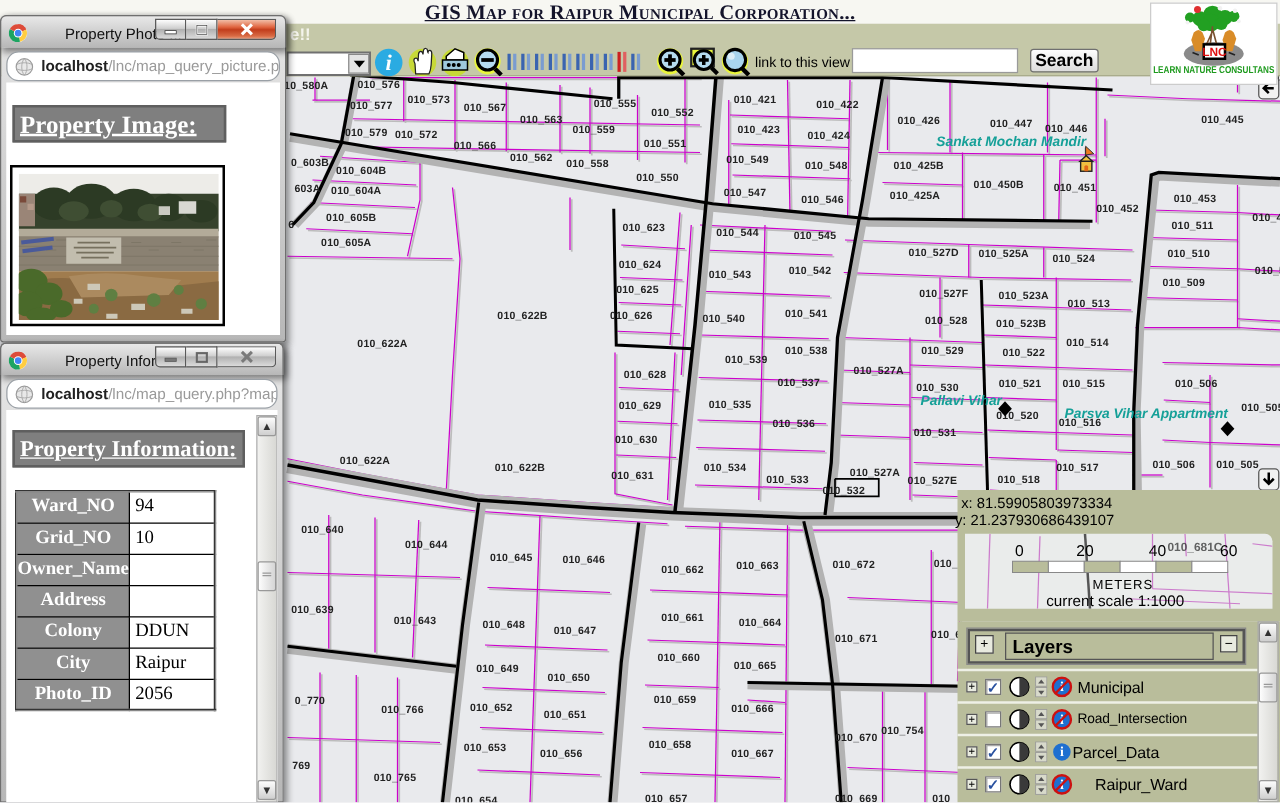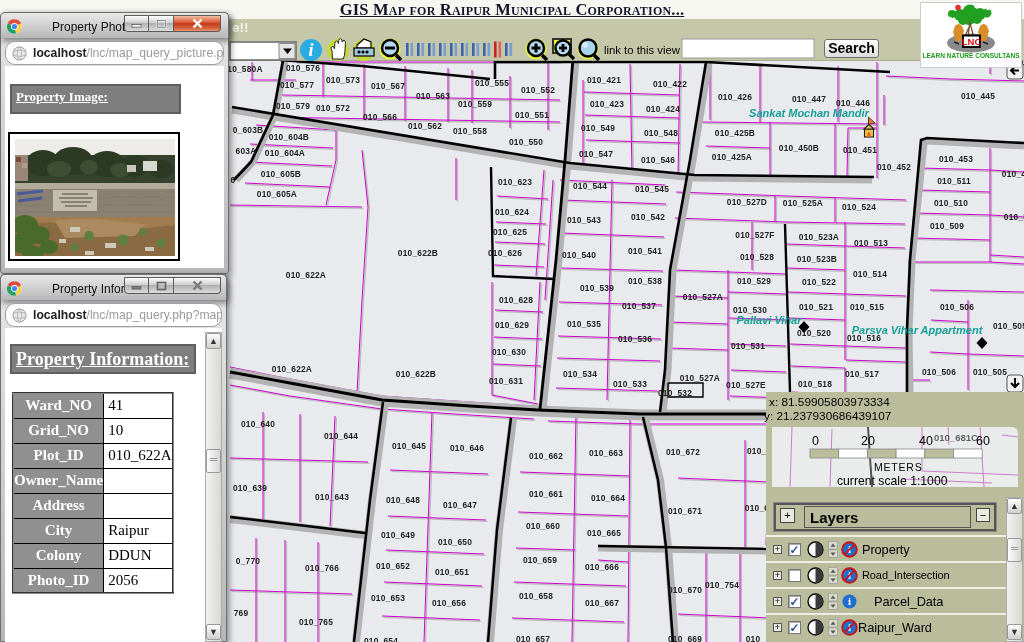--- a/index.html
+++ b/index.html
@@ -619,21 +619,21 @@
           <path d="M5 14.8 L7.5 11.5 L2.5 11.5 Z" fill="#555"></path>
         </svg>
 <svg width="17" height="17" style="margin-left:3px;">
           <g transform="translate(8.5,8.5)">
             <circle r="7" fill="#1e6fd0"></circle>
             <text x="0" y="3.6" text-anchor="middle" font-size="11" font-weight="bold" fill="#fff" font-family="Liberation Serif,serif">i</text>
             <line x1="-5.2" y1="5.2" x2="5.2" y2="-5.2" stroke="#cc1111" stroke-width="1.7"></line>
             <circle r="7.3" fill="none" stroke="#cc1111" stroke-width="1.9"></circle>
           </g>
         </svg>
-<span style="font-size:12.8px;letter-spacing:-0.1px;margin-left:4px;">Property</span>
+<span style="font-size:12.8px;letter-spacing:-0.1px;margin-left:4px;">Municipal</span>
       </div>
 <div class="lrow abs" style="left:0;top:64px;width:240px;padding-left:7px;">
 <span style="display:inline-block;width:9px;height:9px;background:#e8eadf;border:1px solid #555;font-size:9px;line-height:7px;text-align:center;margin-right:6px;">+</span>
 <span style="display:inline-block;width:13px;height:13px;background:#fff;border:1px solid #777;box-shadow:inset 1px 1px 0 #aaa;text-align:center;line-height:12px;font-size:12px;color:#2a52a0;font-weight:bold;"></span>
 <svg width="17" height="17" style="margin-left:6px;">
           <circle cx="8.5" cy="8.5" r="7.5" fill="#fff" stroke="#000" stroke-width="1.3"></circle>
           <path d="M8.5 1 A7.5 7.5 0 0 1 8.5 16 Z" fill="#3a3a3a"></path>
         </svg>
 <svg width="10" height="17" style="margin-left:4px;">
           <rect x="0.5" y="0.5" width="9" height="7.5" fill="#d8dacb" stroke="#999" stroke-width="0.7"></rect>
@@ -663,21 +663,21 @@
           <path d="M5 2.5 L7.5 5.8 L2.5 5.8 Z" fill="#555"></path>
           <rect x="0.5" y="9" width="9" height="7.5" fill="#d8dacb" stroke="#999" stroke-width="0.7"></rect>
           <path d="M5 14.8 L7.5 11.5 L2.5 11.5 Z" fill="#555"></path>
         </svg>
 <svg width="17" height="17" style="margin-left:3px;">
           <g transform="translate(8.5,8.5)">
             <circle r="7" fill="#1e6fd0"></circle>
             <text x="0" y="3.6" text-anchor="middle" font-size="11" font-weight="bold" fill="#fff" font-family="Liberation Serif,serif">i</text>
           </g>
         </svg>
-<span style="font-size:12.8px;letter-spacing:-0.1px;margin-left:16px;text-align:center;">Parcel_Data</span>
+<span style="font-size:12.8px;letter-spacing:-0.1px;margin-left:0;text-align:center;">Parcel_Data</span>
       </div>
 <div class="lrow abs" style="left:0;top:116px;width:240px;padding-left:7px;">
 <span style="display:inline-block;width:9px;height:9px;background:#e8eadf;border:1px solid #555;font-size:9px;line-height:7px;text-align:center;margin-right:6px;">+</span>
 <span style="display:inline-block;width:13px;height:13px;background:#fff;border:1px solid #777;box-shadow:inset 1px 1px 0 #aaa;text-align:center;line-height:12px;font-size:12px;color:#2a52a0;font-weight:bold;">✓</span>
 <svg width="17" height="17" style="margin-left:6px;">
           <circle cx="8.5" cy="8.5" r="7.5" fill="#fff" stroke="#000" stroke-width="1.3"></circle>
           <path d="M8.5 1 A7.5 7.5 0 0 1 8.5 16 Z" fill="#3a3a3a"></path>
         </svg>
 <svg width="10" height="17" style="margin-left:4px;">
           <rect x="0.5" y="0.5" width="9" height="7.5" fill="#d8dacb" stroke="#999" stroke-width="0.7"></rect>
@@ -686,21 +686,21 @@
           <path d="M5 14.8 L7.5 11.5 L2.5 11.5 Z" fill="#555"></path>
         </svg>
 <svg width="17" height="17" style="margin-left:3px;">
           <g transform="translate(8.5,8.5)">
             <circle r="7" fill="#1e6fd0"></circle>
             <text x="0" y="3.6" text-anchor="middle" font-size="11" font-weight="bold" fill="#fff" font-family="Liberation Serif,serif">i</text>
             <line x1="-5.2" y1="5.2" x2="5.2" y2="-5.2" stroke="#cc1111" stroke-width="1.7"></line>
             <circle r="7.3" fill="none" stroke="#cc1111" stroke-width="1.9"></circle>
           </g>
         </svg>
-<span style="font-size:12.8px;letter-spacing:-0.1px;margin-left:0;">Raipur_Ward</span>
+<span style="font-size:12.8px;letter-spacing:-0.1px;margin-left:18px;">Raipur_Ward</span>
       </div>
 </div>
 <div class="abs" style="left:1006px;top:497px;width:17px;height:145px;background:linear-gradient(90deg,#f2f2f0,#d8d8d4);border:1px solid #aaa;">
 <div style="position:absolute;left:0;top:0;width:15px;height:16px;background:linear-gradient(180deg,#fdfdfd,#cfcfcf);border:1px solid #999;border-radius:2px;text-align:center;font-size:9px;line-height:14px;color:#333;">▲</div>
 <div style="position:absolute;left:0;top:40px;width:15px;height:24px;background:linear-gradient(90deg,#fdfdfd,#d5d5d5);border:1px solid #999;border-radius:2px;">
         <div style="margin:8px 3px;border-top:1px solid #999;border-bottom:1px solid #999;height:3px;"></div>
       </div>
 <div style="position:absolute;left:0;bottom:1px;width:15px;height:16px;background:linear-gradient(180deg,#fdfdfd,#cfcfcf);border:1px solid #999;border-radius:2px;text-align:center;font-size:9px;line-height:14px;color:#333;">▼</div>
 </div>
 <div class="abs winframe" style="left:0px;top:12px;width:229px;height:262px;"></div>
@@ -740,21 +740,21 @@
 </div>
 
 <div class="abs addr" style="left:5px;top:41px;width:219px;height:24px;padding-left:6px;">
 <svg width="15" height="15" viewBox="0 0 16 16" style="margin-right:6px;flex:none;">
         <circle cx="8" cy="8" r="7" fill="#e8e8e8" stroke="#9a9a9a"></circle>
         <path d="M1.5 6 C5 4 11 4 14.5 6 M1 9.5 C5 11.5 11 11.5 15 9.5 M8 1 C5 4 5 12 8 15 M8 1 C11 4 11 12 8 15" stroke="#aaa" fill="none" stroke-width="0.8"></path>
       </svg>
 <span style="white-space:nowrap;"><b>localhost</b>/lnc/map_query_picture.ph</span>
     </div>
 <div class="abs" style="left:5px;top:66px;width:219px;height:202px;background:#fff;overflow:hidden;">
-<div class="gray-h" style="position:absolute;left:5px;top:18px;width:171px;height:30px;font-size:13px;padding:3px 0 0 4px;">Property Image:</div>
+<div class="gray-h" style="position:absolute;left:5px;top:18px;width:171px;height:30px;font-size:20px;padding:3px 0 0 4px;">Property Image:</div>
 <div style="position:absolute;left:3px;top:66px;width:172px;height:129px;border:2px solid #000;background:#fff;padding:5px 5px;">
 <svg width="160" height="117" viewBox="0 0 160 117">
 <rect width="160" height="117" fill="#edecE8"></rect>
 <rect x="0" y="16" width="160" height="30" fill="#36422c"></rect>
 <g fill="#2c3a24">
 <ellipse cx="28" cy="24" rx="17" ry="13"></ellipse>
             <ellipse cx="58" cy="22" rx="20" ry="14"></ellipse>
             <ellipse cx="92" cy="25" rx="18" ry="13"></ellipse>
             <ellipse cx="120" cy="27" rx="14" ry="11"></ellipse>
             <ellipse cx="146" cy="30" rx="13" ry="9"></ellipse>
@@ -844,45 +844,41 @@
         <path d="M1.5 6 C5 4 11 4 14.5 6 M1 9.5 C5 11.5 11 11.5 15 9.5 M8 1 C5 4 5 12 8 15 M8 1 C11 4 11 12 8 15" stroke="#aaa" fill="none" stroke-width="0.8"></path>
       </svg>
 <span style="white-space:nowrap;"><b>localhost</b>/lnc/map_query.php?map=</span>
     </div>
 <div class="abs" style="left:5px;top:328px;width:217px;height:314px;background:#fff;overflow:hidden;">
 <div class="gray-h" style="position:absolute;left:5px;top:16px;width:186px;height:30px;font-size:18px;padding:3px 0 16px 4px;">Property Information:</div>
 <table class="info" style="position:absolute;left:7px;top:64px;border:2px outset #888;">
 <tbody>
 <tr>
             <td class="lab">Ward_NO</td>
-            <td class="val">41</td>
+            <td class="val">94</td>
           </tr>
 <tr>
             <td class="lab">Grid_NO</td>
             <td class="val">10</td>
-          </tr>
-<tr>
-            <td class="lab">Plot_ID</td>
-            <td class="val">010_622A</td>
           </tr>
 <tr>
             <td class="lab">Owner_Name</td>
             <td class="val"></td>
           </tr>
 <tr>
             <td class="lab">Address</td>
             <td class="val"></td>
           </tr>
 <tr>
+            <td class="lab">Colony</td>
+            <td class="val">DDUN</td>
+          </tr>
+<tr>
             <td class="lab">City</td>
             <td class="val">Raipur</td>
-          </tr>
-<tr>
-            <td class="lab">Colony</td>
-            <td class="val">DDUN</td>
           </tr>
 <tr>
             <td class="lab">Photo_ID</td>
             <td class="val">2056</td>
           </tr>
 </tbody>
       </table>
 <div style="position:absolute;right:0;top:4px;width:17px;height:310px;background:linear-gradient(90deg,#f2f2f0,#d8d8d4);border:1px solid #aaa;">
 <div style="position:absolute;left:0;top:0;width:15px;height:16px;background:linear-gradient(180deg,#fdfdfd,#cfcfcf);border:1px solid #999;border-radius:2px;text-align:center;font-size:9px;line-height:14px;color:#333;">▲</div>
 <div style="position:absolute;left:0;top:116px;width:15px;height:24px;background:linear-gradient(90deg,#fdfdfd,#d5d5d5);border:1px solid #999;border-radius:2px;">

